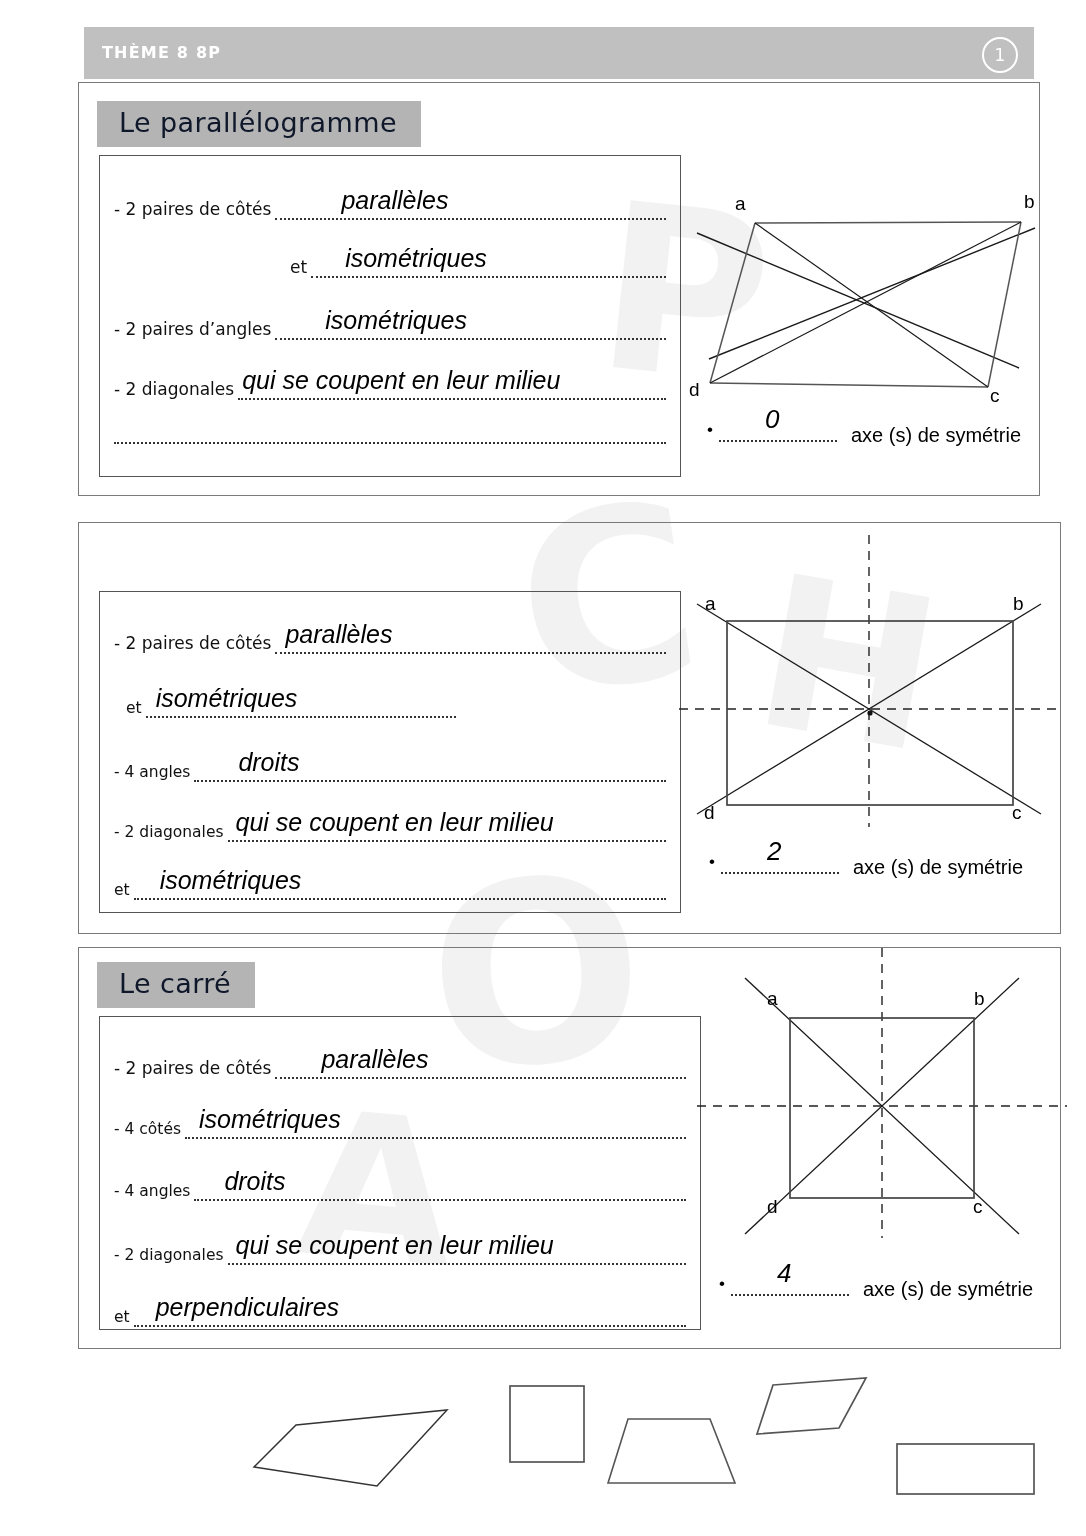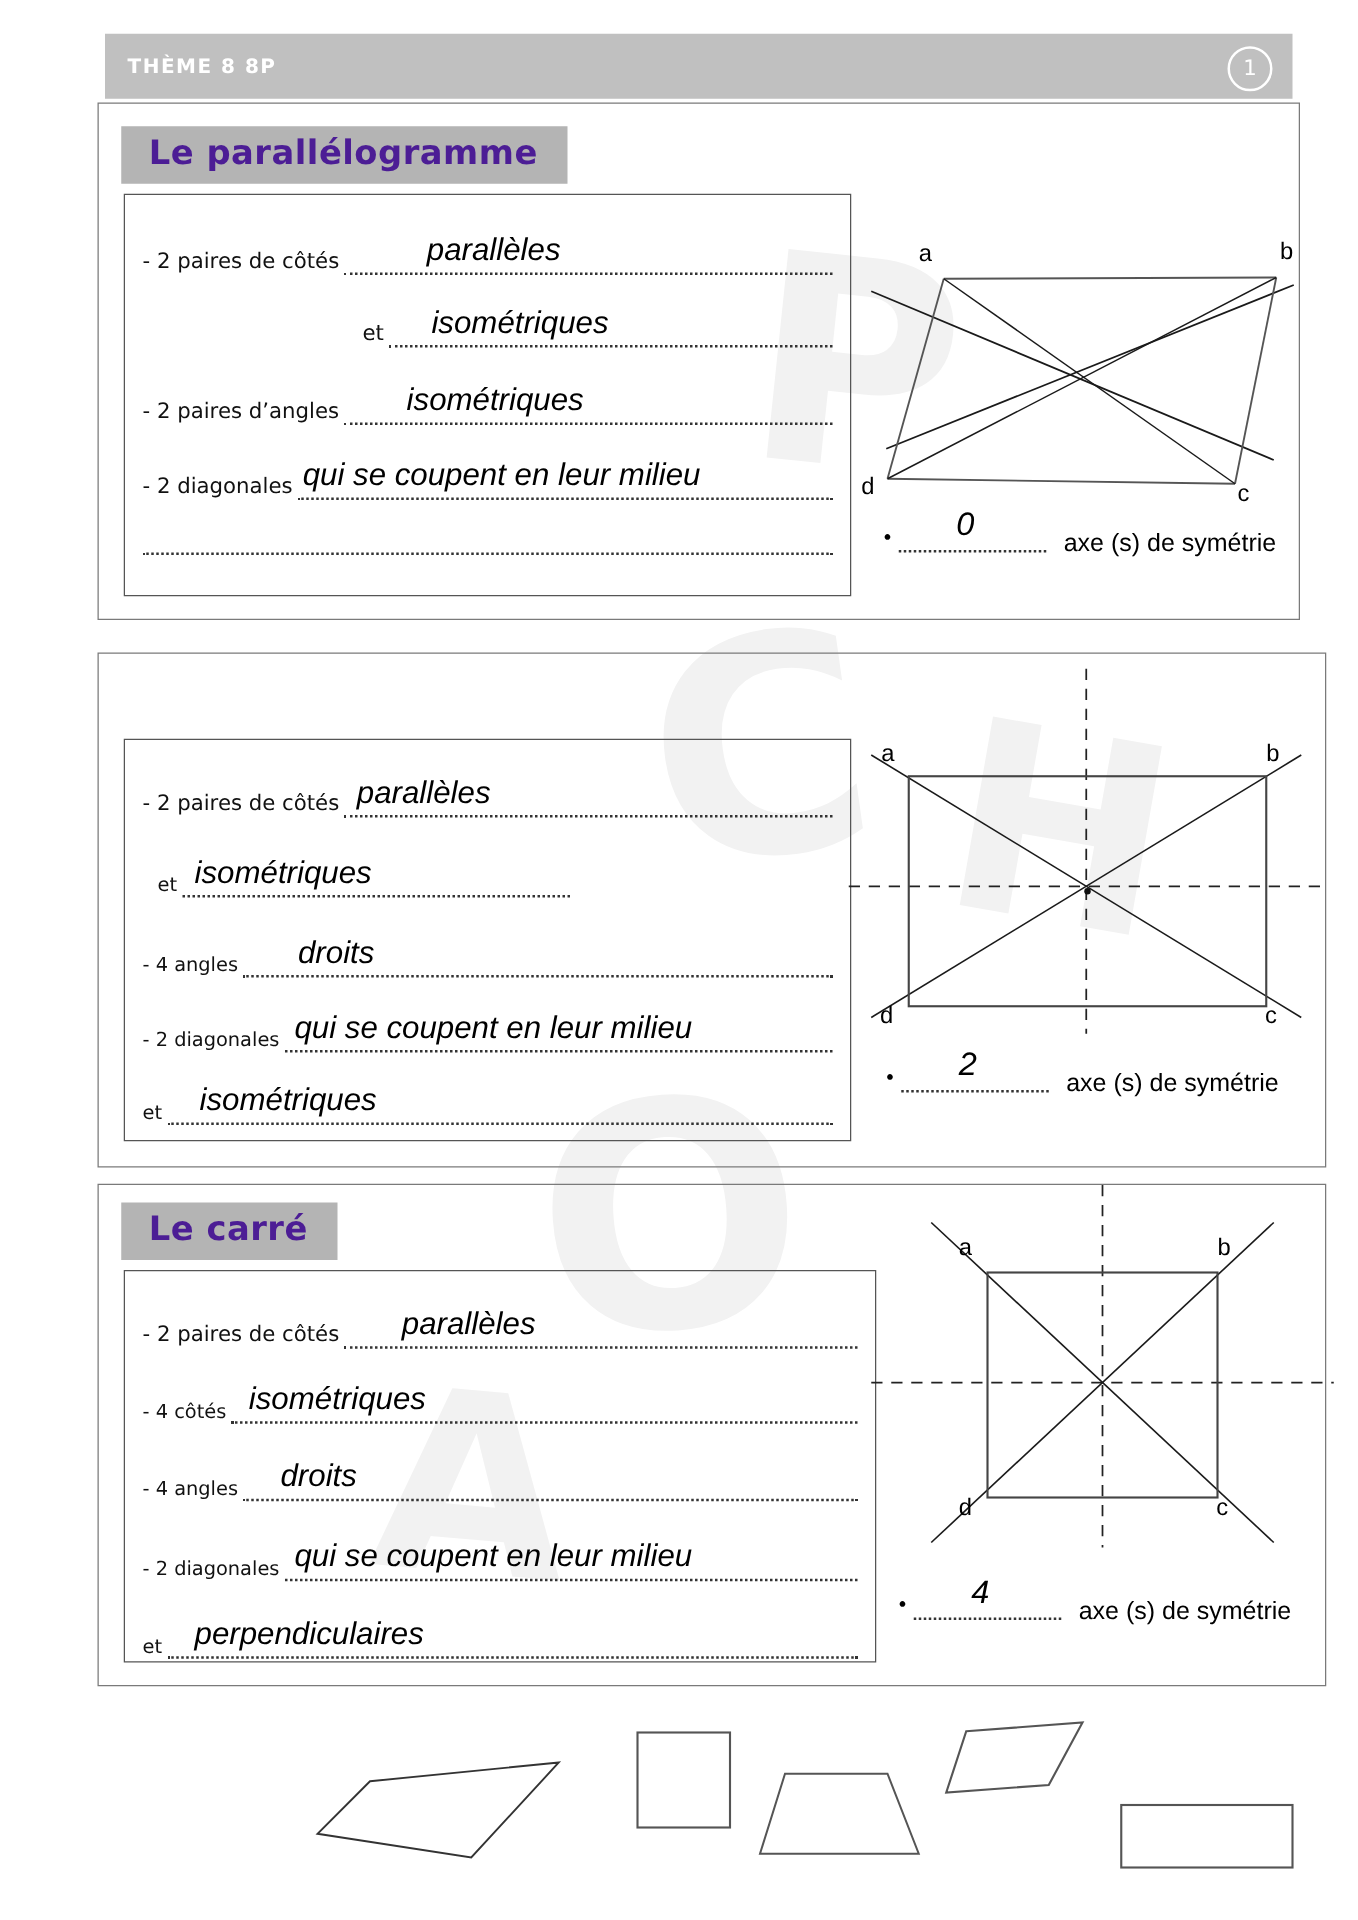--- a/index.html
+++ b/index.html
@@ -63,24 +63,24 @@
     background:transparent;
     z-index:2;
   }
   #panel-parallelogram{left:78px;top:82px;width:960px;height:412px;}
   #panel-rectangle   {left:78px;top:522px;width:981px;height:410px;}
   #panel-square      {left:78px;top:947px;width:981px;height:400px;}
 
   .sect-title{
     position:absolute;left:0px;top:0px;
     background:#b4b4b4;
-    color:#4c1d95;
+    color:#0f172a;
     font-family:"DejaVu Sans", sans-serif;
     font-size:27px;
-    font-weight:700;
+    font-weight:400;
     padding:6px 24px 9px 22px;
     letter-spacing:0.4px;
     white-space:nowrap;
   }
 
   
   .answerbox{
     position:absolute;
     border:1.4px solid #555;
     background:transparent;

